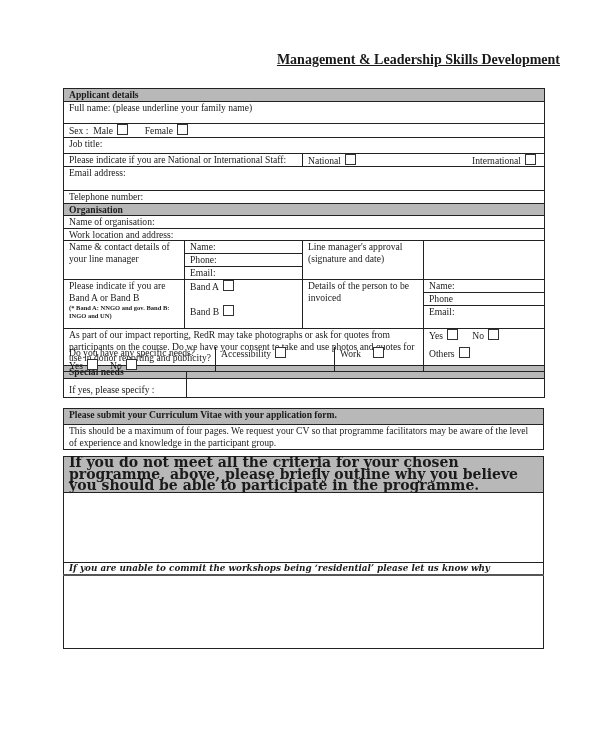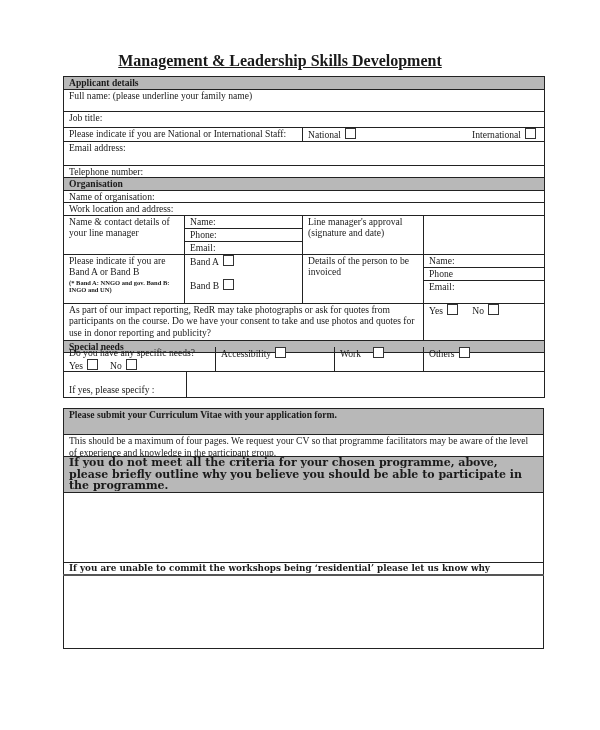--- a/index.html
+++ b/index.html
@@ -1,44 +1,52 @@
 <!DOCTYPE html>
 <html><head>
 <meta charset="utf-8">
 <style>
   html, body { margin:0; padding:0; background:#ffffff; }
   body { width:600px; height:730px; position:relative; overflow:hidden;
          font-family:"Liberation Serif","DejaVu Serif",serif; color:#1a1a1a; font-size:9.6px; }
-  .title { position:absolute; left:0; width:560px; top:52px; text-align:center;
-           font-weight:bold; font-size:16px; text-decoration:underline; }
+  .title { position:absolute; left:0; width:560px; top:52px; text-align:right;
+           font-weight:bold; font-size:14px; text-decoration:underline; }
   table { border-collapse:collapse; position:absolute; left:63px; width:481px; table-layout:fixed; }
   td { border:1.3px solid #222; padding:0 5px; vertical-align:top; line-height:11.5px; }
   .hdr td, td.hdr { background:#b8b8b8; font-weight:bold; }
   .cb { display:inline-block; width:9px; height:9px; border:1px solid #333; vertical-align:-1px; margin-left:4px; background:#fff; }
   .small { font-size:6.5px; line-height:7.5px; font-weight:bold; display:block; margin-top:1px; }
   .noborder-top { border-top:none; }
 </style>
 </head>
 <body>
 
 <div class="title">Management &amp; Leadership Skills Development</div>
 
-<table style="top:76px;">
+<table style="top:88px;">
   <colgroup>
       <col style="width:121px">
       <col style="width:118px">
       <col style="width:121px">
       <col style="width:121px">
     </colgroup>
   <tbody>
       <tr class="hdr" style="height:13px;">
         <td colspan="4">Applicant details</td>
       </tr>
   <tr style="height:22px;">
         <td colspan="4">Full name:  (please underline your family name)</td>
+      </tr>
+  <tr style="height:12px;">
+        <td colspan="4">
+    <span>Sex :</span>&nbsp;
+    <span>Male</span><span class="cb"></span>
+    &nbsp;&nbsp;&nbsp;&nbsp;&nbsp;
+    <span>Female</span><span class="cb"></span>
+  </td>
       </tr>
   <tr style="height:16px;">
         <td colspan="4">Job title:</td>
       </tr>
   <tr style="height:12px;">
     <td colspan="2" style="padding-right:0;">Please indicate if you are National or International Staff:</td>
     <td colspan="2" style="position:relative;">
       <span style="">National</span><span class="cb"></span>
       <span style="position:absolute; right:8px; top:0;"><span>International</span><span class="cb"></span></span>
     </td>
@@ -124,37 +132,37 @@
   <tbody>
       <tr style="height:25px;">
     <td class="noborder-top" style="vertical-align:bottom; padding-bottom:1px;">If yes, please specify :</td>
     <td class="noborder-top"></td>
   </tr>
 </tbody>
   </table>
 
 <table style="top:408px;">
   <tbody>
-      <tr class="hdr" style="height:26px;">
+      <tr class="hdr" style="height:16px;">
         <td>Please submit your Curriculum Vitae with your application form.</td>
       </tr>
   <tr style="height:25px;">
         <td>This should be a maximum of four pages.  We request your CV so that programme facilitators may be aware of the level of experience and knowledge in the participant group.</td>
       </tr>
 </tbody>
   </table>
 
 <table style="top:456px;">
   <tbody>
       <tr class="hdr" style="height:24px;">
-        <td style="font-family:'DejaVu Serif',serif; font-size:11px;">If you do not meet all the criteria for your chosen programme, above, please briefly outline why you believe you should be able to participate in the programme.</td>
+        <td style="font-family:'DejaVu Serif',serif; font-size:14px;">If you do not meet all the criteria for your chosen programme, above, please briefly outline why you believe you should be able to participate in the programme.</td>
       </tr>
   <tr style="height:70px;">
         <td></td>
       </tr>
   <tr style="height:12px;">
-        <td style="font-weight:bold; font-family:'DejaVu Serif',serif; font-size:8.8px; border-bottom:2px solid #555;">If you are unable to commit the workshops being ‘residential’ please let us know why</td>
+        <td style="font-weight:bold; font-family:'DejaVu Serif',serif; font-size:8.8px; border-bottom:2px solid #555;font-style:italic;">If you are unable to commit the workshops being ‘residential’ please let us know why</td>
       </tr>
   <tr style="height:73px;">
         <td></td>
       </tr>
 </tbody>
   </table>
 
 </body></html>

